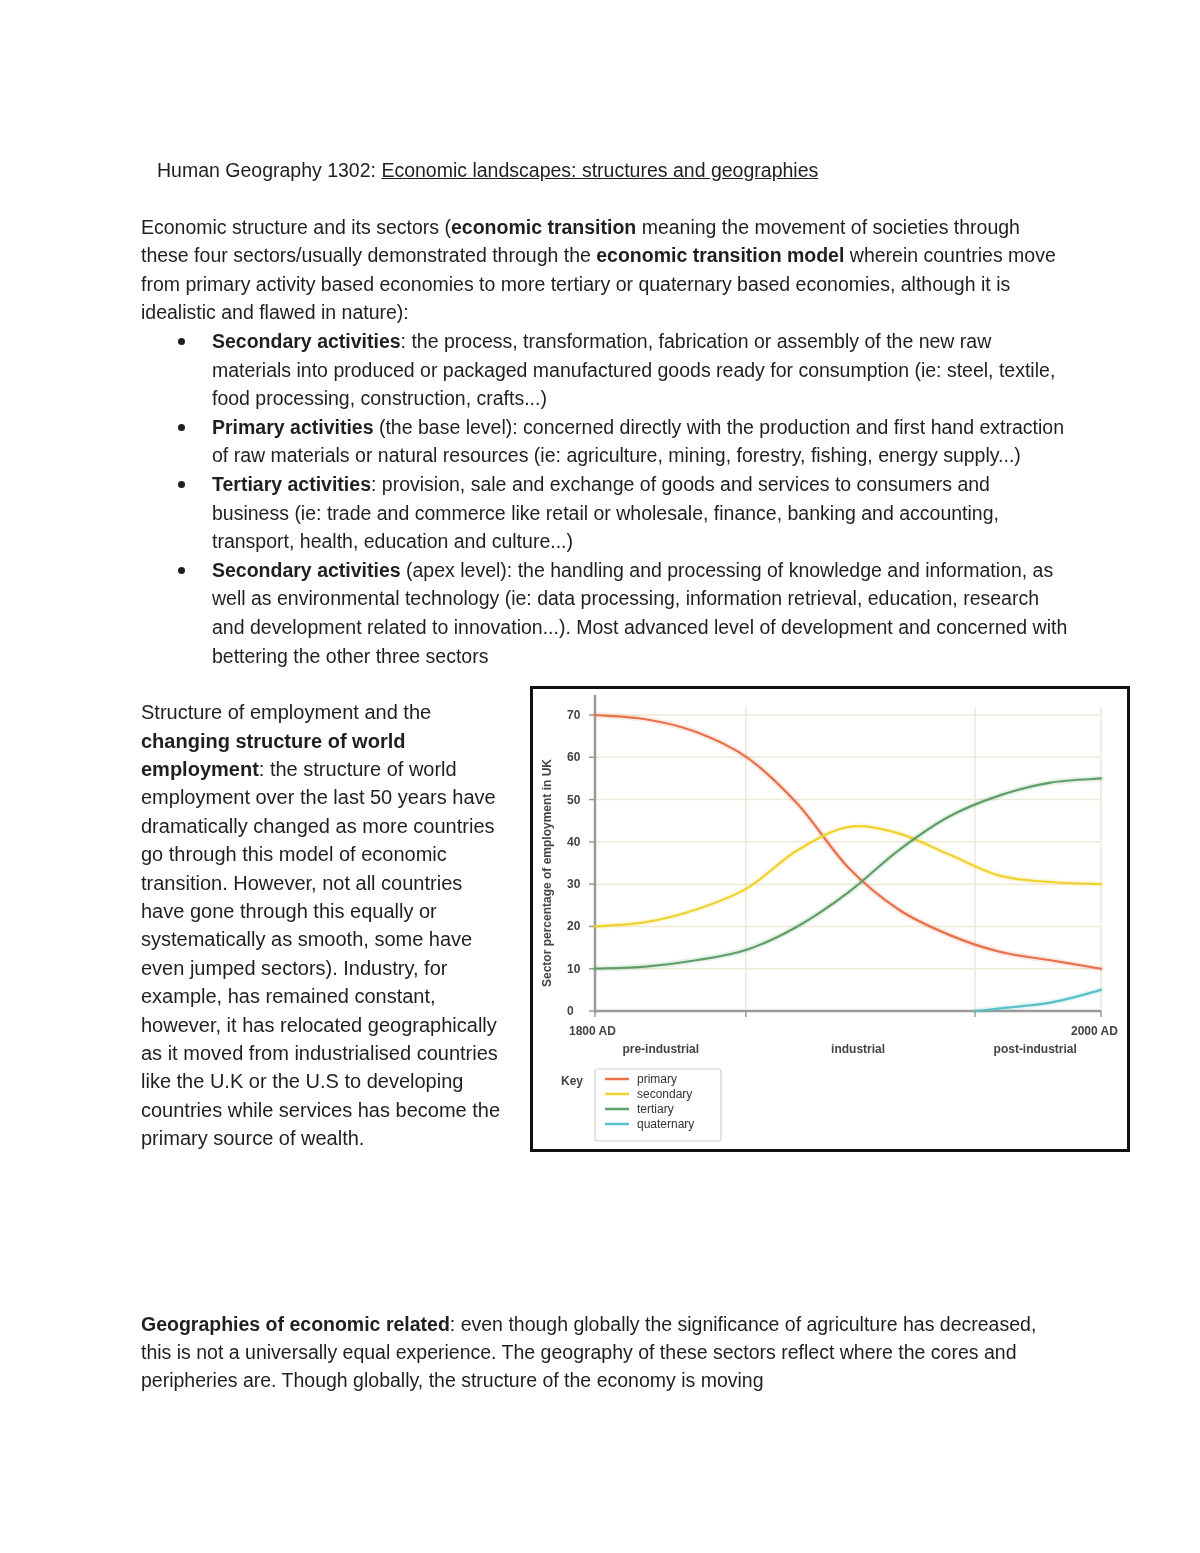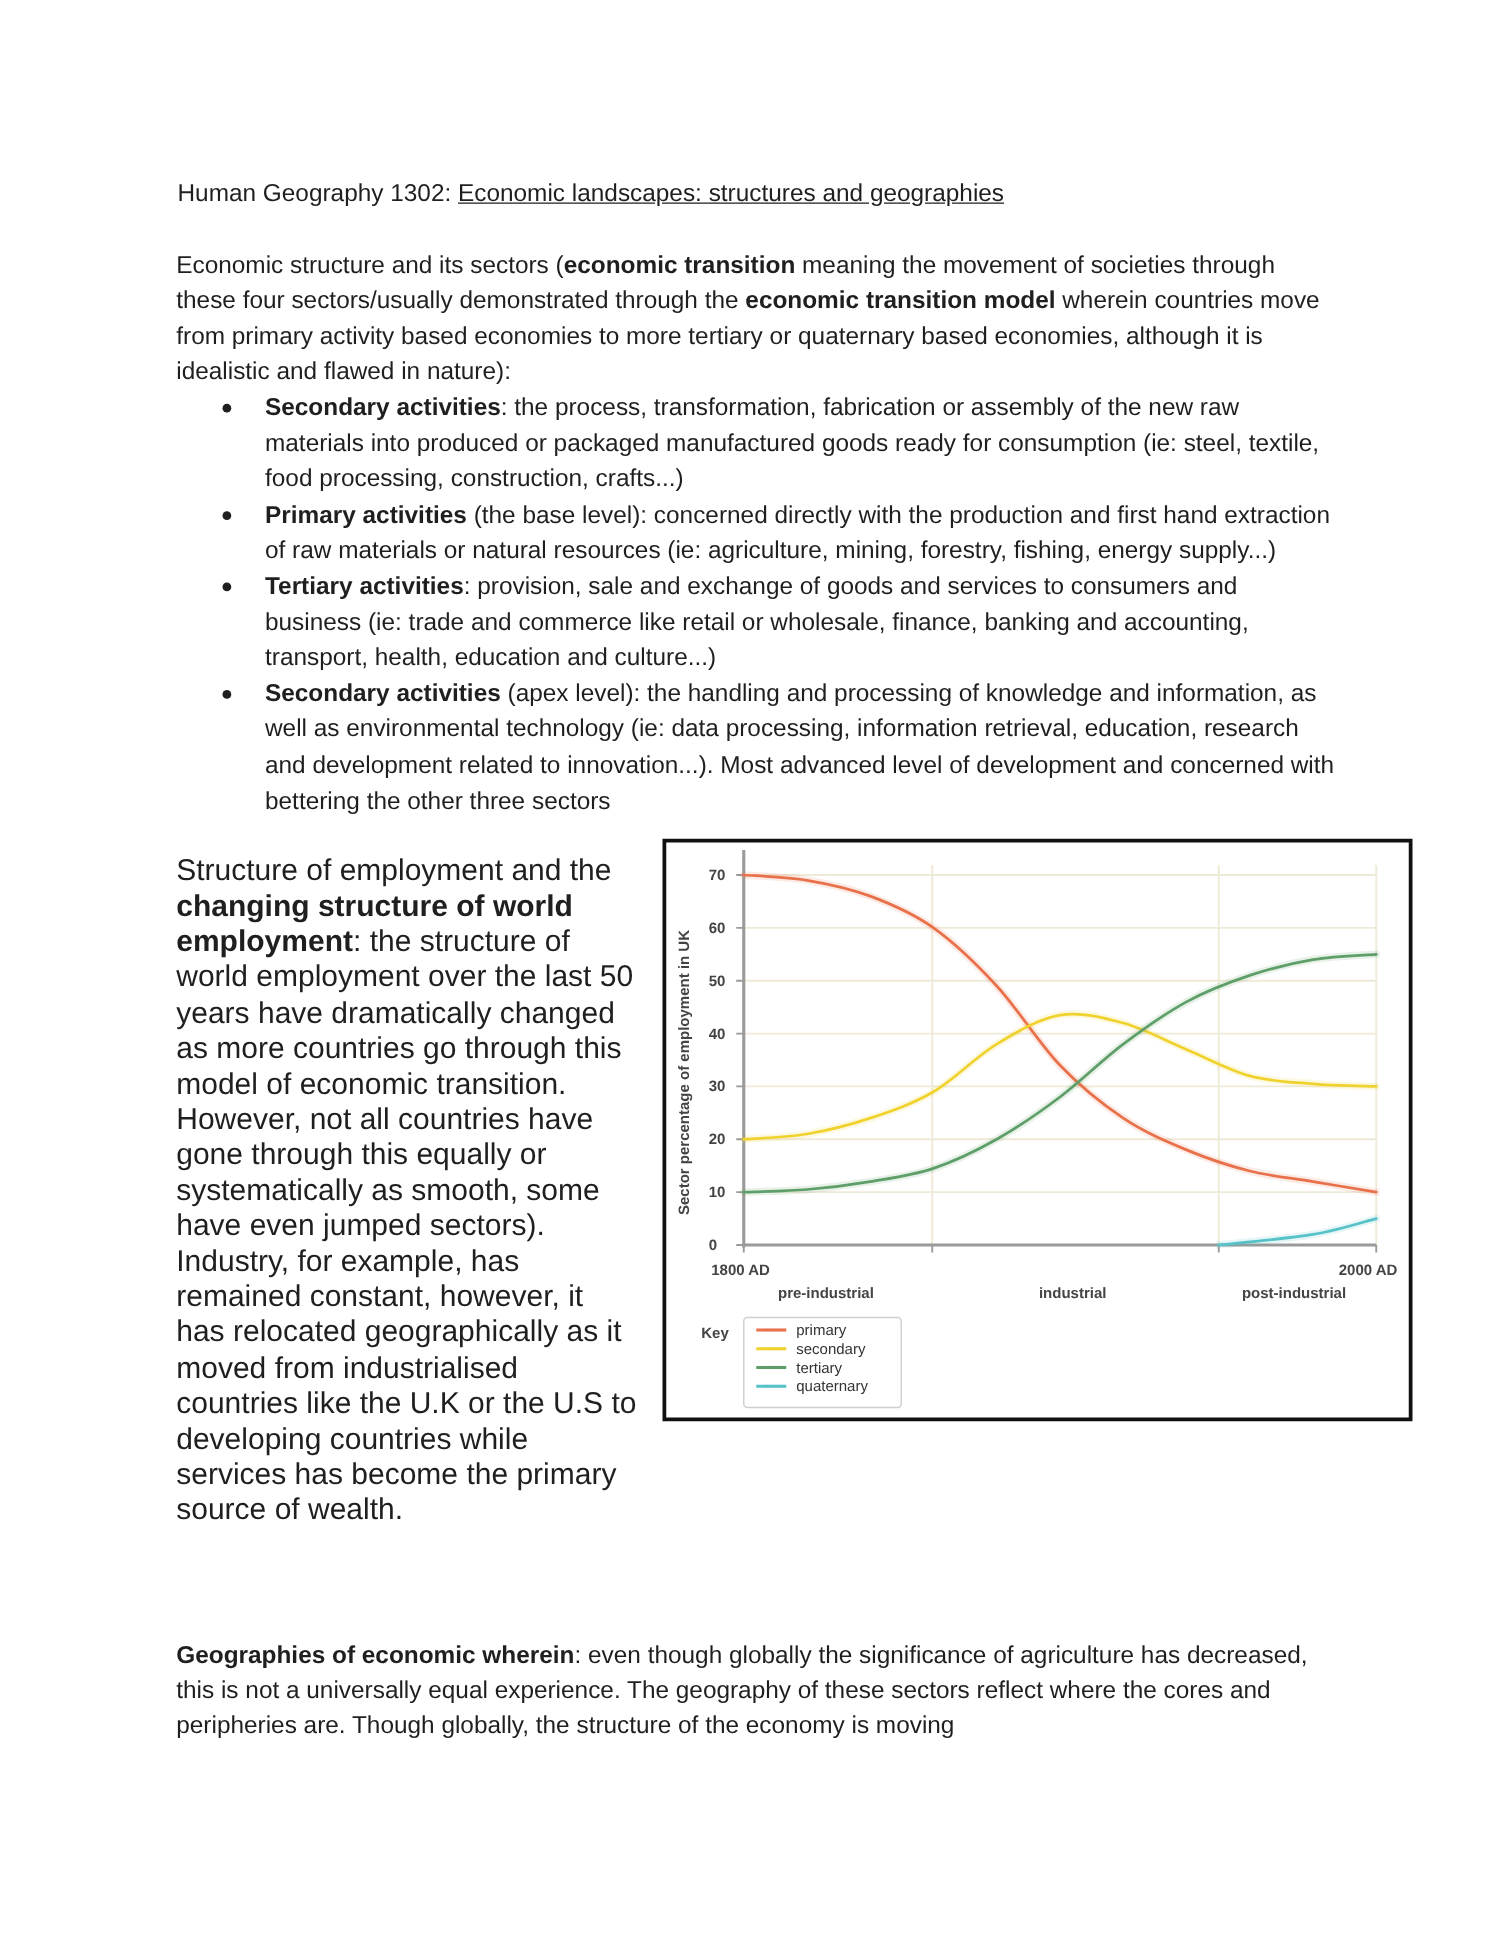--- a/index.html
+++ b/index.html
@@ -1,30 +1,30 @@
 <!DOCTYPE html>
 <html><head>
 <meta charset="utf-8">
 <style>
   html, body { margin: 0; padding: 0; background: #ffffff; }
   body { width: 1200px; height: 1553px; position: relative; overflow: hidden;
          font-family: "Liberation Sans", sans-serif; color: #1f1f1f; }
   .page { position: absolute; left: 141px; top: 140px; width: 930px; font-size: 19.5px; line-height: 28.6px; }
-  .title-line { margin: 1px; white-space: nowrap; }
+  .title-line { margin: 16px; white-space: nowrap; }
   .title-line .u { text-decoration: underline; }
   .para { margin: 28px 0 0 0; }
   b { font-weight: bold; }
   ul.main { list-style: none; margin: 0; padding: 0; }
   ul.main > li { position: relative; padding-left: 71px; }
   ul.main > li .bullet { position: absolute; left: 37px; top: 11px; width: 7px; height: 7px; border-radius: 50%; background: #1f1f1f; }
   ul.sub { list-style: none; margin: 0; padding: 0; }
   ul.sub > li { position: relative; padding-left: 71px; }
   ul.sub > li .hollow { position: absolute; left: 37px; top: 11px; width: 6px; height: 6px; border-radius: 50%; border: 1.3px solid #1f1f1f; }
   .two-col { position: relative; margin-top: 28px; height: 500px; }
-  .left-col { position: absolute; left: 0; top: 0; width: 370px; font-size: 24px; line-height: 28.4px; }
+  .left-col { position: absolute; left: 0; top: 0; width: 370px; font-size: 20px; line-height: 28.4px; }
   .chart-box { position: absolute; left: 389px; top: -12px; width: 600px; height: 466px; border: 3px solid #111; box-sizing: border-box; background: #fff; }
   .chart-box svg { position: absolute; left: 0; top: 0; }
   .bottom { position: absolute; left: 141px; top: 1310px; width: 930px; font-size: 19.5px; line-height: 28px; }
 </style>
 </head>
 <body>
 
 <div class="page">
   <p class="title-line"><span>Human Geography 1302: </span><span class="u">Economic landscapes: structures and geographies</span></p>
 
@@ -97,13 +97,13 @@
           <text x="104" y="409" font-family="&quot;Liberation Sans&quot;, sans-serif" font-size="12" font-weight="normal" fill="#333">secondary</text>
           <line x1="72" x2="96" y1="420" y2="420" stroke="#5e9e68" stroke-width="2.5"></line>
           <text x="104" y="424" font-family="&quot;Liberation Sans&quot;, sans-serif" font-size="12" font-weight="normal" fill="#333">tertiary</text>
           <line x1="72" x2="96" y1="435" y2="435" stroke="#56c2c8" stroke-width="2.5"></line>
           <text x="104" y="439" font-family="&quot;Liberation Sans&quot;, sans-serif" font-size="12" font-weight="normal" fill="#333">quaternary</text>
         </svg>
     </div>
   </div>
 </div>
 
-<div class="bottom"><b>Geographies of economic wherein</b><span>: even though globally the significance of agriculture has decreased, this is not a universally equal experience. The geography of these sectors reflect where the cores and peripheries are. Though globally, the structure of the economy is moving</span></div>
+<div class="bottom"><b>Geographies of economic related</b><span>: even though globally the significance of agriculture has decreased, this is not a universally equal experience. The geography of these sectors reflect where the cores and peripheries are. Though globally, the structure of the economy is moving</span></div>
 
 </body></html>

